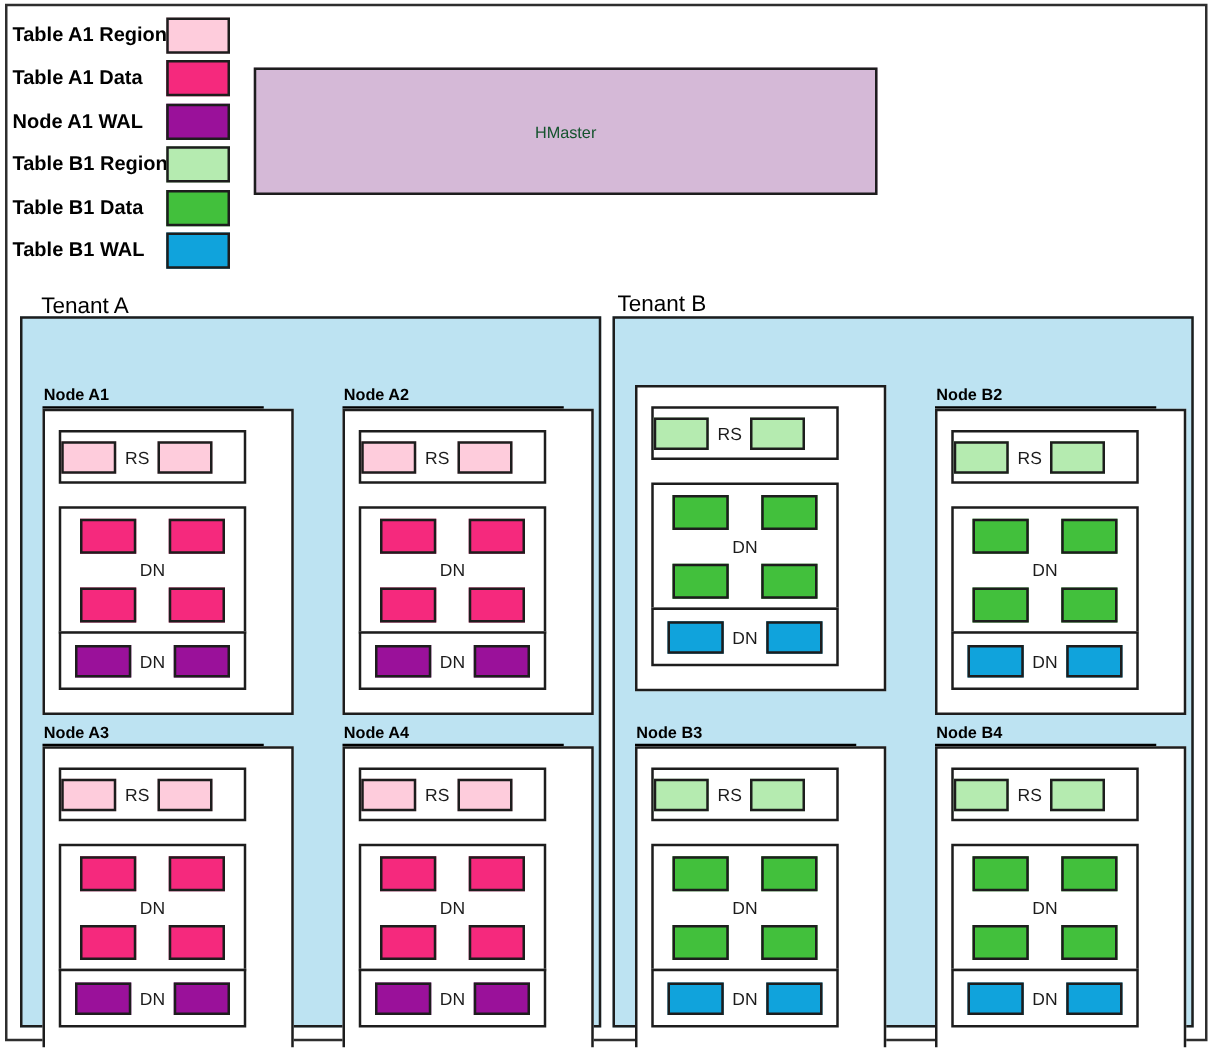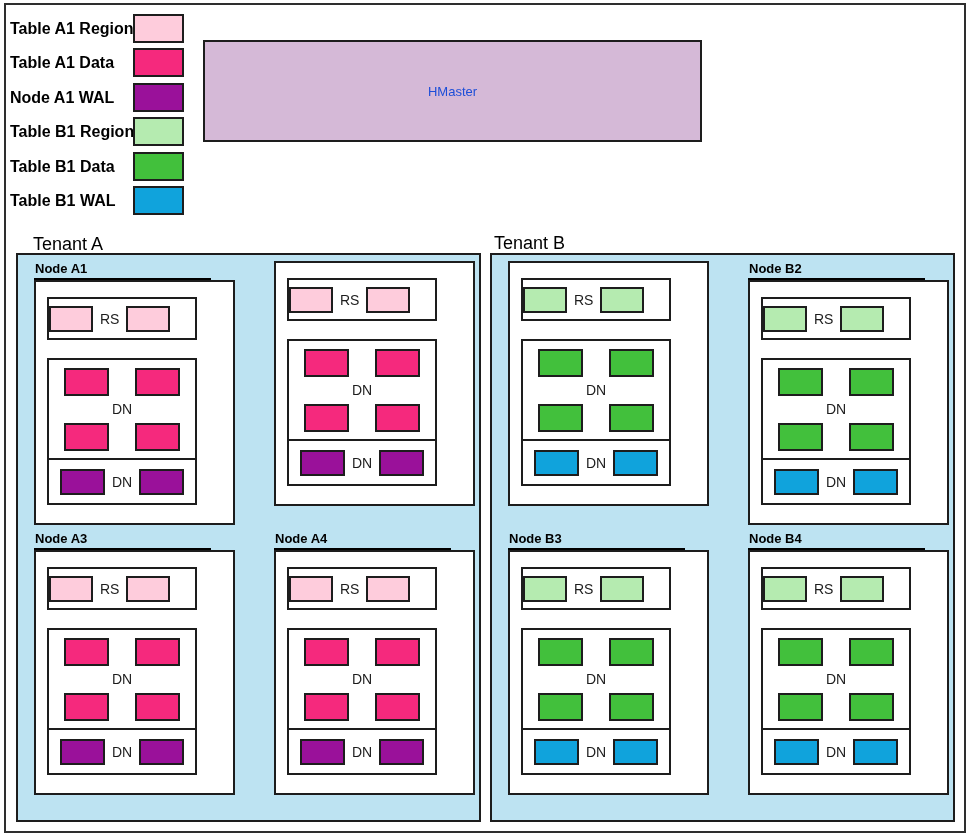--- a/index.html
+++ b/index.html
@@ -10,31 +10,31 @@
     border:2px solid #2e2e2e;}
 
   
   .legend-row{position:absolute;left:10px;width:190px;height:29px;
     display:flex;align-items:center;}
   .legend-label{font-size:16px;white-space:nowrap;font-weight:bold;}
   .legend-chip{position:absolute;left:123px;width:47px;height:25px;
     border:2px solid #1d1d1d;}
 
   
-  .hmaster{position:absolute;left:203px;top:40px;width:495px;height:98px;
+  .hmaster{position:absolute;left:203px;top:54px;width:495px;height:98px;
     border:2px solid #1d1d1d;background:var(--hmaster_fill);
-    display:flex;align-items:center;justify-content:center;font-size:13px;color:#1d4ed8;}
+    display:flex;align-items:center;justify-content:center;font-size:13px;color:#14532d;}
 
   
   .tenant-label{position:absolute;font-size:18px;font-weight:normal;}
   .tenant-box{position:absolute;width:461px;height:565px;
     border:2px solid #1d1d1d;background:var(--tenant_fill);}
 
   
-  .node{position:absolute;width:178px;}
+  .node{position:absolute;width:178px;margin-top:47px;}
   .node-label{width:176px;font-size:13px;font-weight:bold;
     border-bottom:2px solid #000;padding:0 0 1px 1px;height:16px;line-height:16px;}
   .node-box{width:174px;height:226px;border:2px solid #1d1d1d;background:#fff;
     padding:15px 12px 0 11px;}
 
   .sub-box{width:146px;border:2px solid #1d1d1d;background:#fff;}
 
   .rs-box{height:39px;display:flex;align-items:center;gap:7px;}
   .pair-label{font-size:14px;color:#1c1c1c;}
 
@@ -123,20 +123,21 @@
       </div>
       <div class="sub-box wal-box">
         <span class="chip wal c-a1-wal"></span>
         <span class="pair-label">DN</span>
         <span class="chip wal c-a1-wal"></span>
       </div>
     </div>
   </div>
 
   <div class="node pos-n2">
+    <div class="node-label">Node A2</div>
     <div class="node-box">
       <div class="sub-box rs-box">
         <span class="chip rs c-a1-region"></span>
         <span class="pair-label">RS</span>
         <span class="chip rs c-a1-region"></span>
       </div>
       <div class="sub-box dn-grid">
         <div class="chip-row">
           <span class="chip dn c-a1-data"></span>
           <span class="chip dn c-a1-data"></span>

